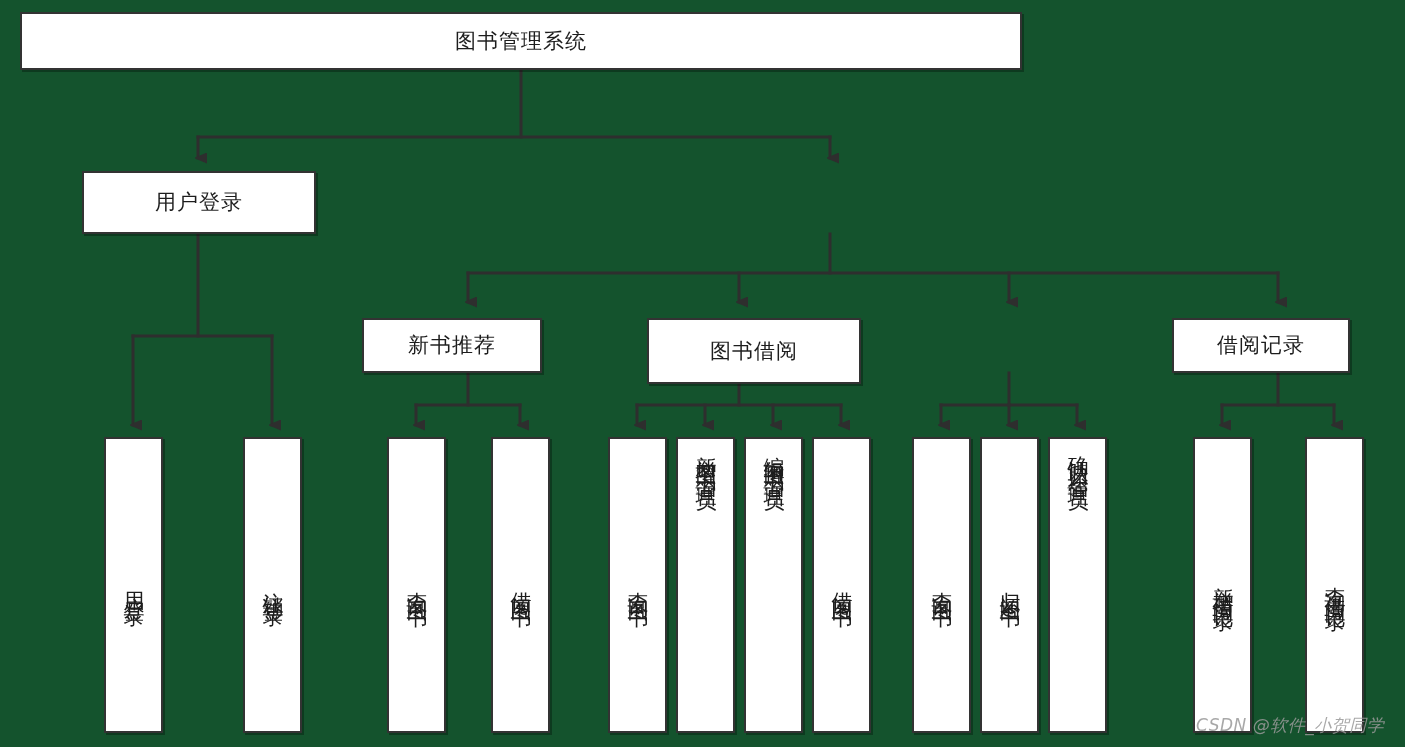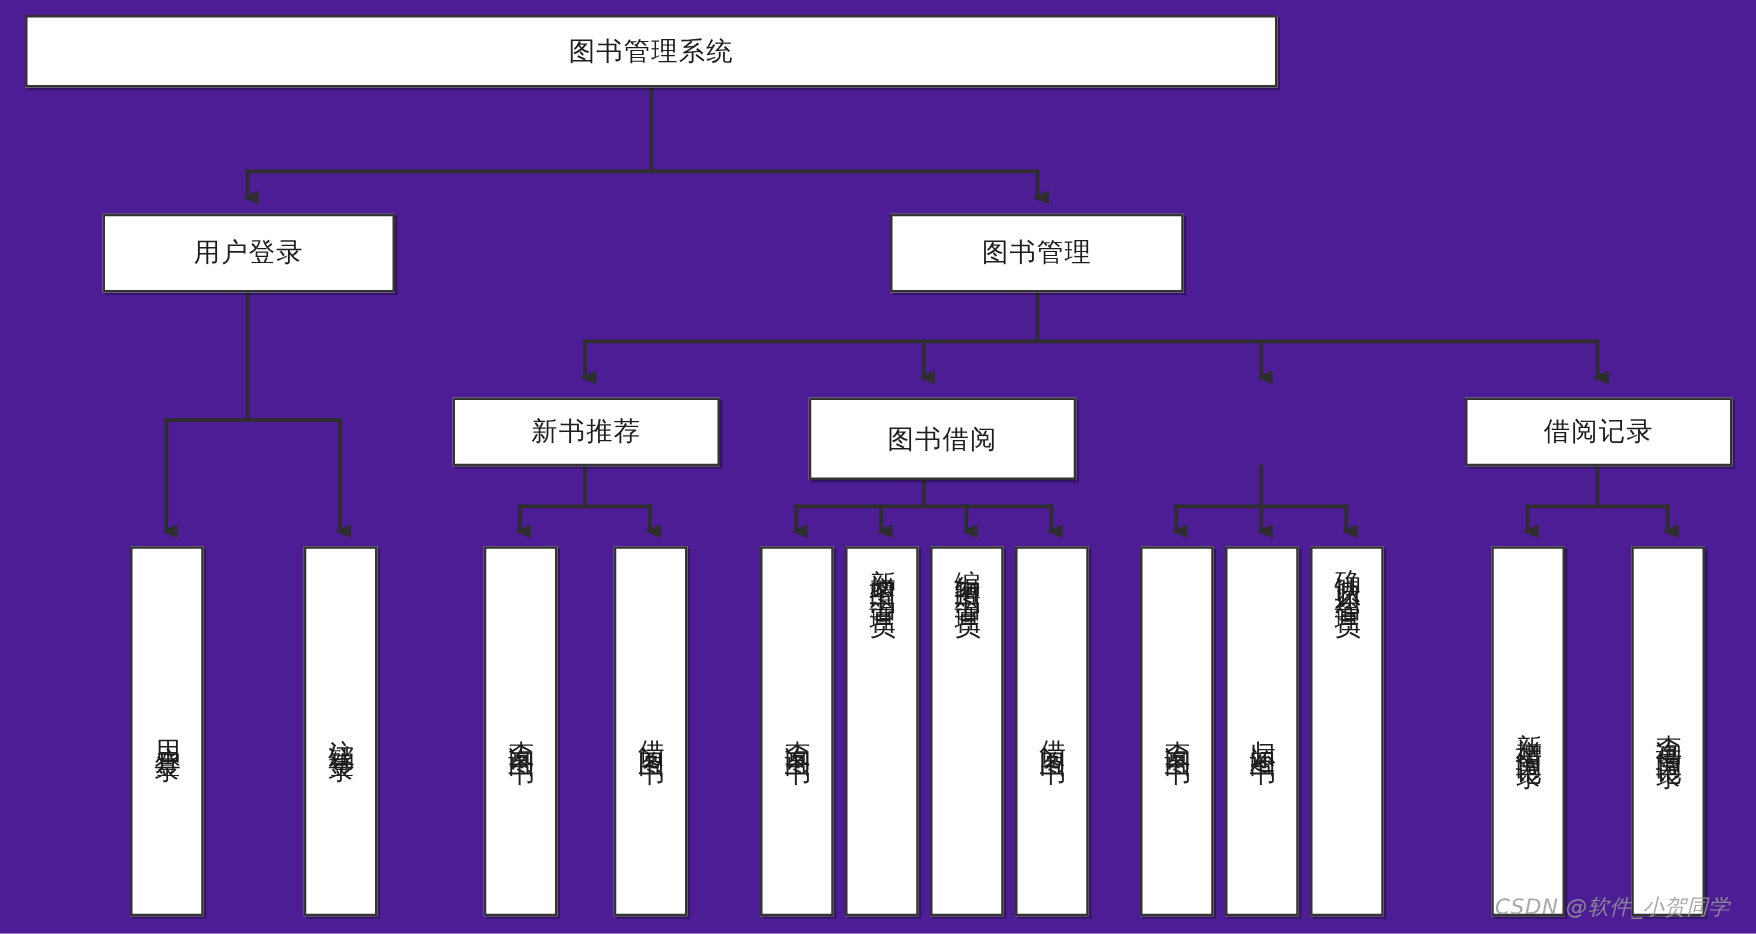--- a/index.html
+++ b/index.html
@@ -5,21 +5,21 @@
 <style>
   html,body{margin:0;padding:0;background:#ffffff;}
   body{
     font-family:"DejaVu Sans","Liberation Sans",sans-serif;
     color:#1a1a1a;
   }
   #canvas{
     position:relative;
     width:1405px;
     height:747px;
-    background:#4c1d95;
+    background:#14532d;
     overflow:hidden;
   }
   svg#wires{
     position:absolute;
     left:0; top:0;
     width:1405px;
     height:747px;
     pointer-events:none;
   }
   .node{
@@ -125,34 +125,31 @@
   </svg>
 
   <div class="node" style="left:20px; top:12px; width:1002px; height:58px;">
     <span class="lbl">图书管理系统</span>
   </div>
 
   <div class="node" style="left:82px; top:171px; width:234px; height:63px;">
     <span class="lbl">用户登录</span>
   </div>
 
-  <div class="node" style="left:712px; top:171px; width:235px; height:63px;">
-    <span class="lbl">图书管理</span>
-  </div>
-
-  <div class="node" style="left:362px; top:318px; width:214px; height:55px;">
+
+  <div class="node" style="left:362px; top:318px; width:180px; height:55px;">
     <span class="lbl">新书推荐</span>
   </div>
 
   <div class="node" style="left:647px; top:318px; width:214px; height:66px;">
     <span class="lbl">图书借阅</span>
   </div>
 
 
-  <div class="node" style="left:1172px; top:318px; width:214px; height:55px;">
+  <div class="node" style="left:1172px; top:318px; width:178px; height:55px;">
     <span class="lbl">借阅记录</span>
   </div>
 
   <div class="node vert mid" style="left:104px; top:437px; width:59px; height:296px;">
     <span class="lbl">用户登录</span>
   </div>
 
   <div class="node vert mid" style="left:243px; top:437px; width:59px; height:296px;">
     <span class="lbl">注销登录</span>
   </div>

